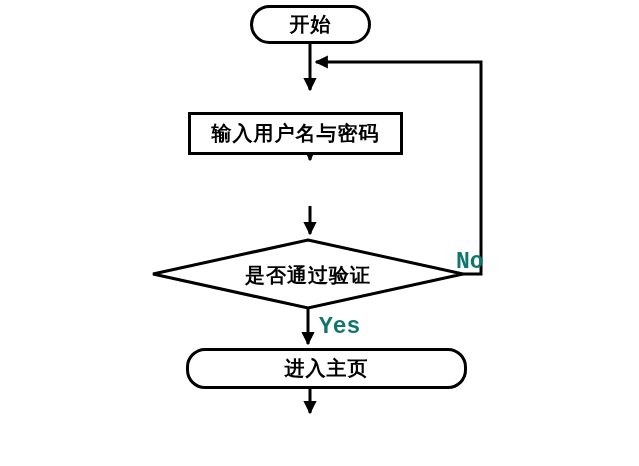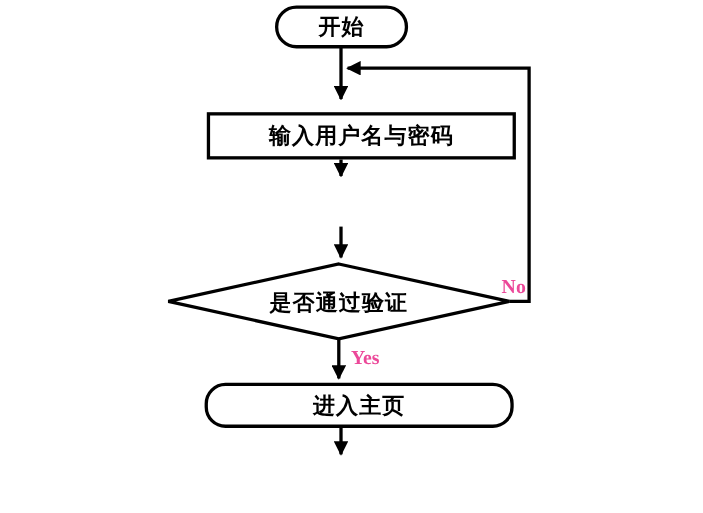--- a/index.html
+++ b/index.html
@@ -30,42 +30,42 @@
     justify-content: center;
     font-weight: bold;
     font-size: 20px;
     color: #000000;
     letter-spacing: 1px;
     white-space: nowrap;
     text-align: center;
   }
   .terminator { border-radius: 20px; }
   .node-start { left: 250px; top: 5px;  width: 121px; height: 39px; }
-  .node-input { left: 188px; top: 102px; width: 281px; height: 43px; }
+  .node-input { left: 188px; top: 112px; width: 215px; height: 43px; }
   .node-click { left: 187px; top: 164px; width: 246px; height: 43px; }
   .node-home  { left: 186px; top: 348px; width: 281px; height: 41px; border-radius: 19px; }
   .node-end   { left: 250px; top: 417px; width: 121px; height: 37px; border-radius: 18px; }
   .diamond-label {
     position: absolute;
     left: 208px;
     top: 262px;
     width: 200px;
     text-align: center;
     font-weight: bold;
     font-size: 20px;
     color: #000000;
     letter-spacing: 1px;
     white-space: nowrap;
   }
   .edge-label {
     position: absolute;
-    font-family: Liberation Serif, serif;
+    font-family: Liberation Mono, monospace;
     font-weight: bold;
-    font-size: 18px;
-    color: #ec4899;
+    font-size: 23px;
+    color: #0f766e;
     line-height: 1;
     white-space: nowrap;
   }
   .label-yes { left: 319px; top: 316px; }
   .label-no  { left: 456px; top: 251px; }
 </style>
 </head>
 <body>
 
 <div class="stage">

